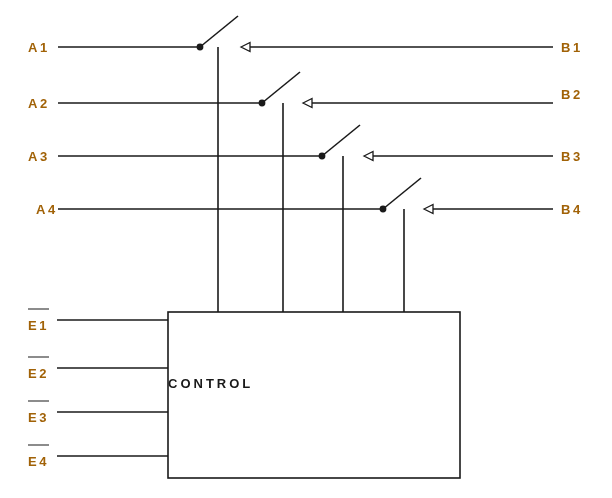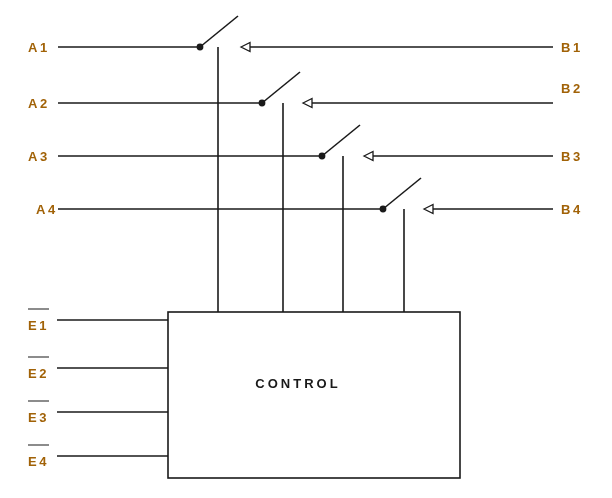--- a/index.html
+++ b/index.html
@@ -33,21 +33,20 @@
   }
   .enable-label span {
     display: inline-block;
     border-top: 1.4px solid #1a1a1a;
     padding-top: 9px;
   }
   .logic-text {
     position: absolute;
     left: 168px;
     width: 260px;
-    text-align: center;
     font-size: 13px;
     font-weight: bold;
     letter-spacing: 3px;
     transform: translateY(-50%);
     color: #1a1a1a;
   }
 </style>
 </head>
 <body>
 
@@ -100,21 +99,21 @@
 
     <rect x="168" y="312" width="292" height="166" fill="#ffffff"></rect>
   </svg>
 
   <div class="label" style="left:28px; top:47px;">A1</div>
   <div class="label" style="left:28px; top:103px;">A2</div>
   <div class="label" style="left:28px; top:156px;">A3</div>
   <div class="label" style="left:28px; top:209px;margin-left:8px;">A4</div>
 
   <div class="label" style="left:561px; top:47px;">B1</div>
-  <div class="label" style="left:561px; top:88px;">B2</div>
+  <div class="label" style="left:561px; top:94px;">B2</div>
   <div class="label" style="left:561px; top:156px;">B3</div>
   <div class="label" style="left:561px; top:209px;">B4</div>
 
   <div class="label enable-label" style="left:28px; top:320px;">
     <span>E1</span>
   </div>
   <div class="label enable-label" style="left:28px; top:368px;">
     <span>E2</span>
   </div>
   <div class="label enable-label" style="left:28px; top:412px;">

